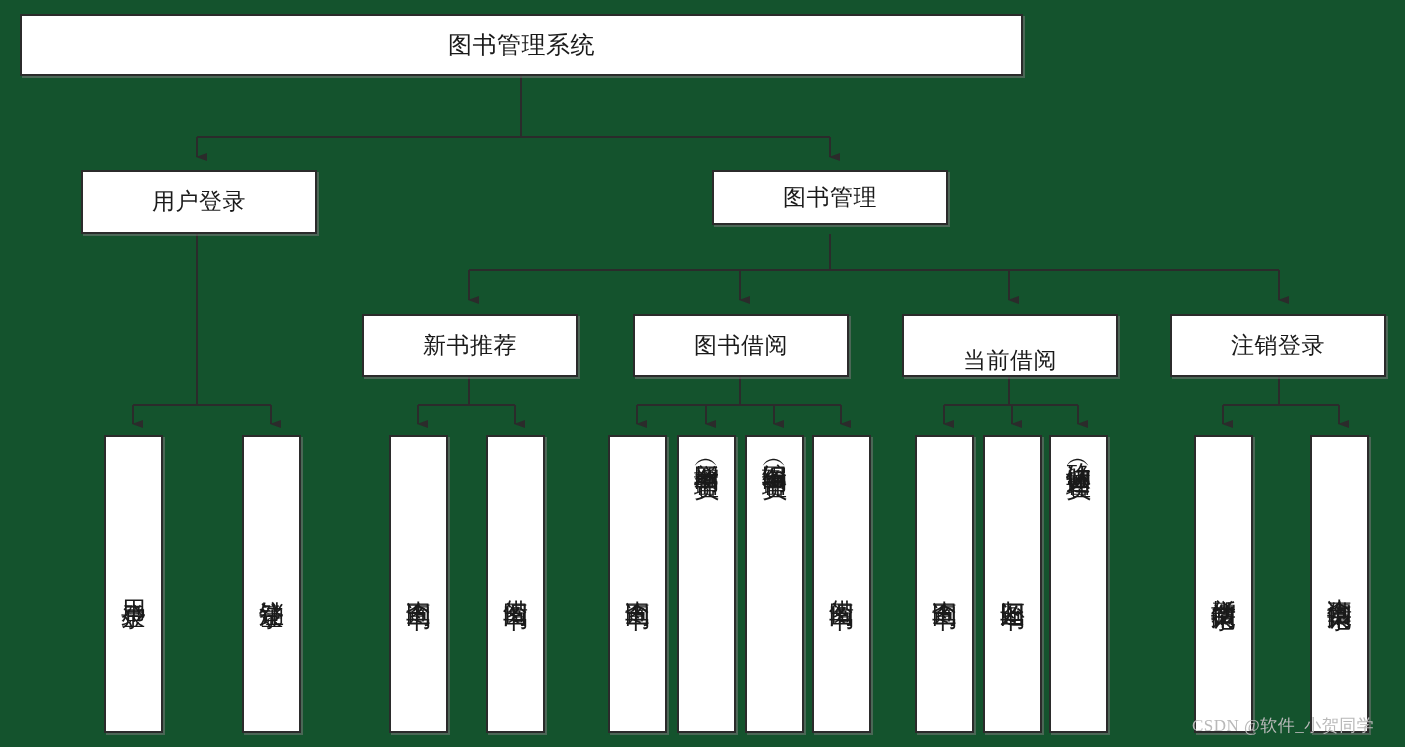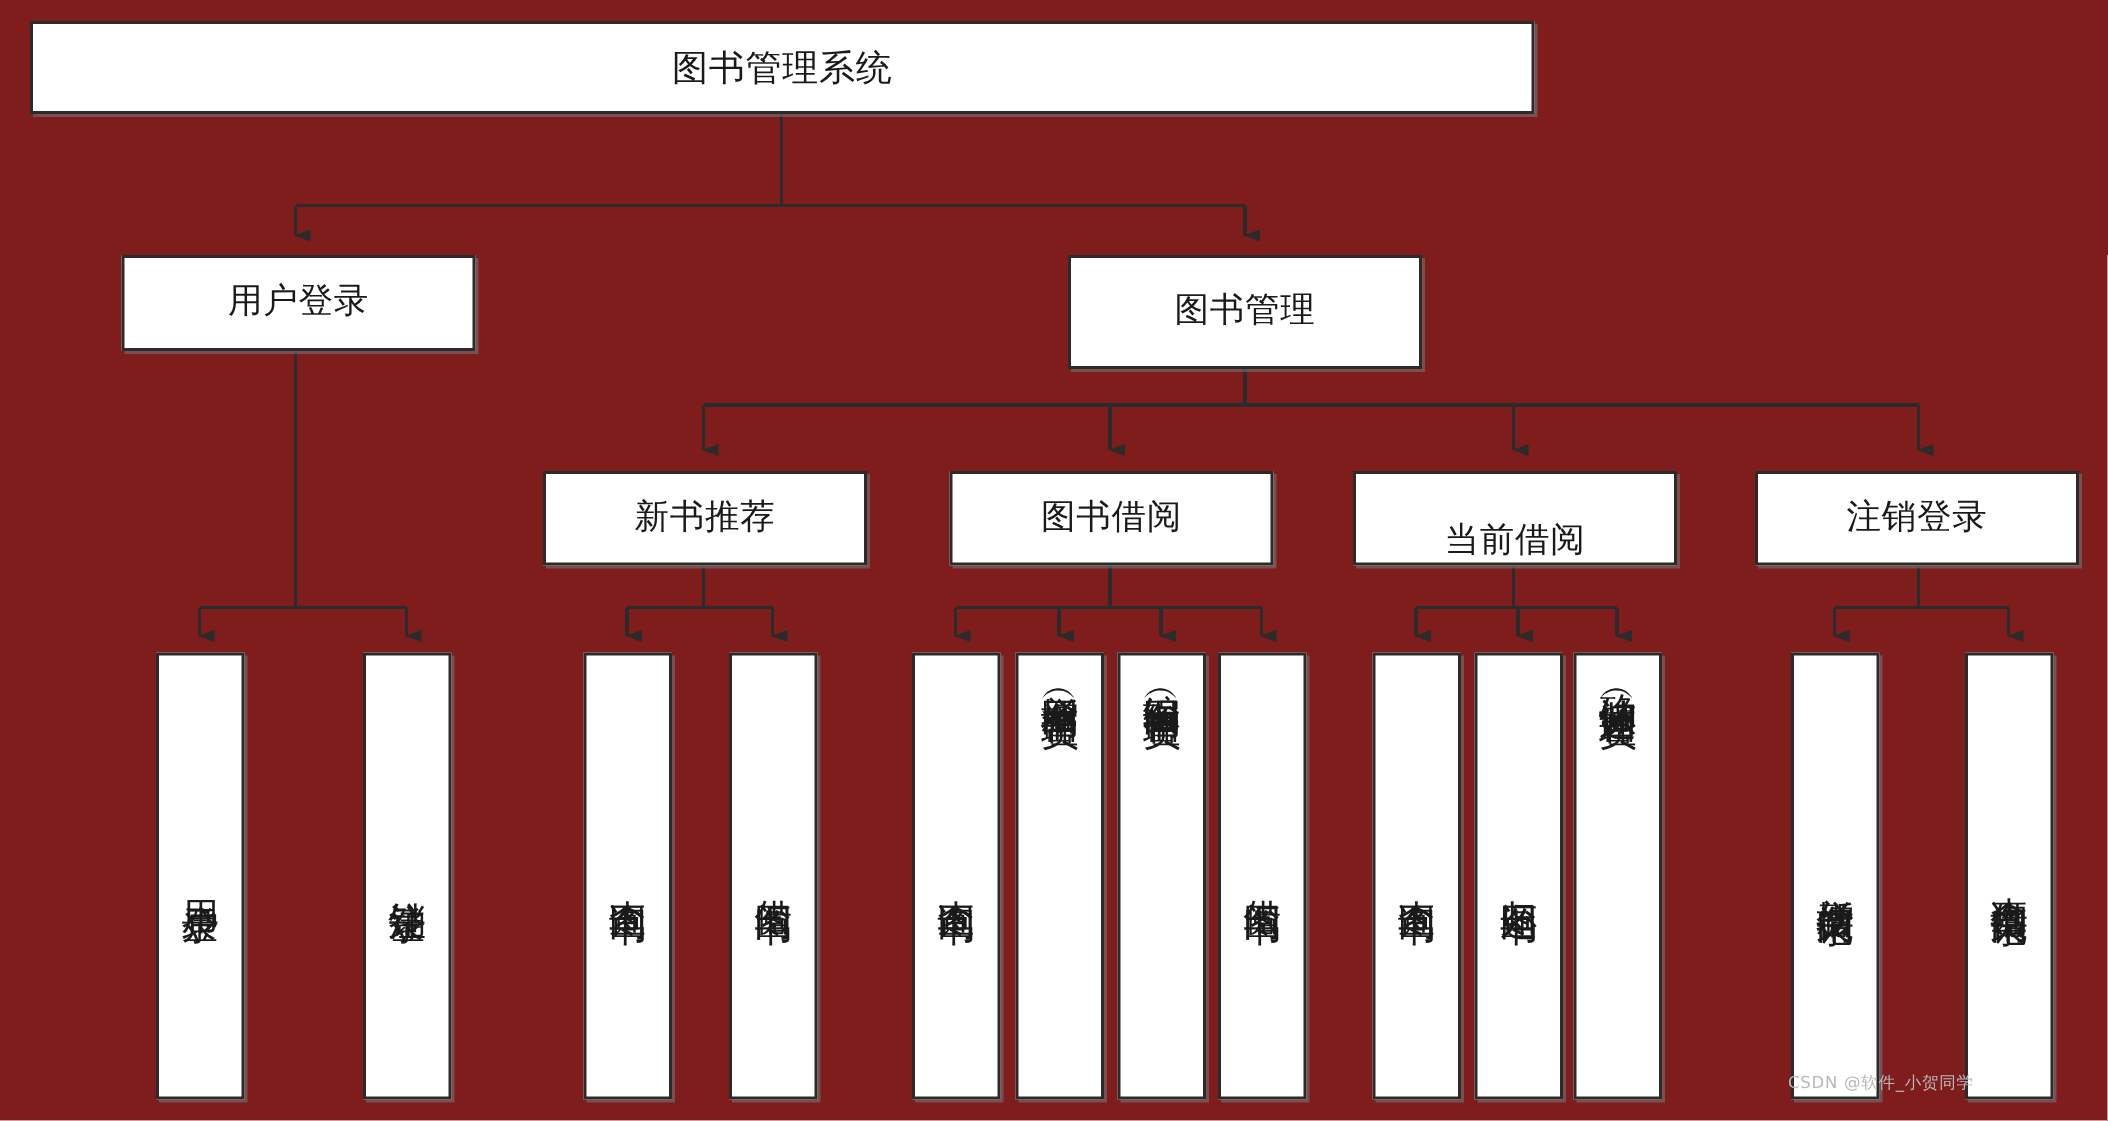--- a/index.html
+++ b/index.html
@@ -8,21 +8,21 @@
     padding: 0;
     background: #ffffff;
   }
   body {
     font-family: "DejaVu Sans", "Liberation Sans", sans-serif;
   }
   #diagram-root {
     position: relative;
     width: 1405px;
     height: 747px;
-    background: #7f1d1d;
+    background: #14532d;
     overflow: hidden;
   }
   #edges-layer {
     position: absolute;
     left: 0;
     top: 0;
     width: 1405px;
     height: 747px;
     pointer-events: none;
   }
@@ -62,25 +62,26 @@
     text-align: center;
   }
   .node.vert.centered {
     align-items: center;
     padding-top: 0;
   }
   #watermark {
     position: absolute;
     left: 1192px;
     top: 714px;
-    font-size: 11px;
+    font-size: 17px;
     color: #b9b9b9;
     white-space: pre;
     letter-spacing: 0.5px;
     pointer-events: none;
+    font-family: Liberation Serif, serif;
   }
 </style>
 </head>
 <body>
 
 <div id="diagram-root">
 
   <svg id="edges-layer" width="1405" height="747" viewBox="0 0 1405 747" xmlns="http://www.w3.org/2000/svg">
     <defs>
       <marker id="arrow" markerWidth="9" markerHeight="11" refX="4.5" refY="10" orient="auto" markerUnits="userSpaceOnUse">
@@ -132,21 +133,21 @@
   </svg>
 
   <div class="node horiz root" style="left:20px; top:14px; width:1003px; height:62px;">
     <span class="node-label">图书管理系统</span>
   </div>
 
   <div class="node horiz" style="left:81px; top:170px; width:236px; height:64px;">
     <span class="node-label">用户登录</span>
   </div>
 
-  <div class="node horiz" style="left:712px; top:170px; width:236px; height:76px;">
+  <div class="node horiz" style="left:712px; top:170px; width:236px; height:55px;">
     <span class="node-label">图书管理</span>
   </div>
 
   <div class="node horiz" style="left:362px; top:314px; width:216px; height:63px;">
     <span class="node-label">新书推荐</span>
   </div>
 
   <div class="node horiz" style="left:633px; top:314px; width:216px; height:63px;">
     <span class="node-label">图书借阅</span>
   </div>

